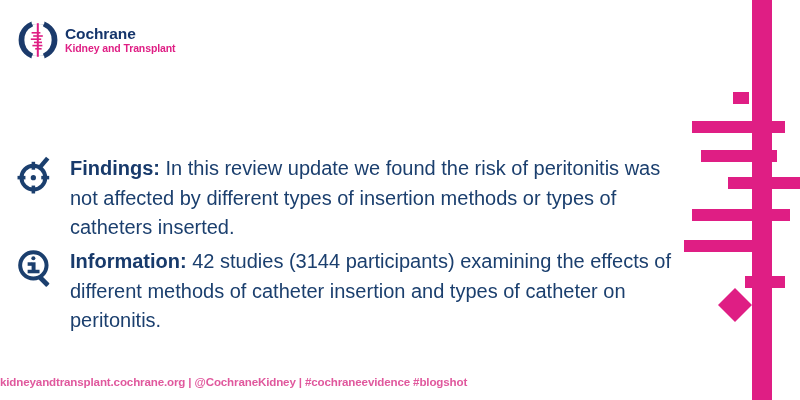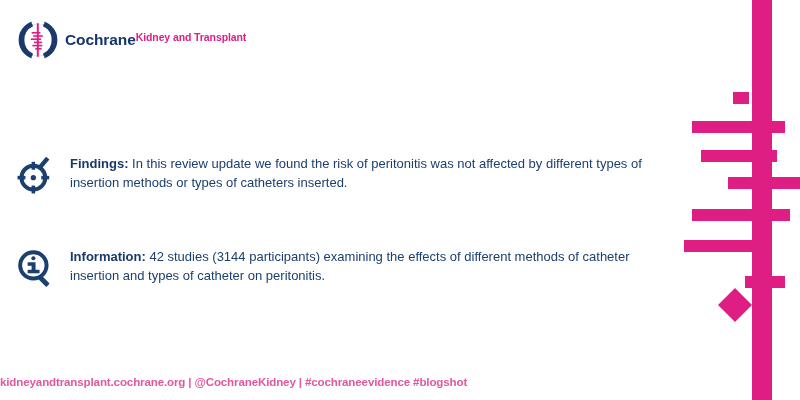--- a/index.html
+++ b/index.html
@@ -65,21 +65,21 @@
     align-items: center;
     gap: 7px;
   }
   #logo-mark {
     width: 40px;
     height: 40px;
     flex: 0 0 40px;
   }
   #logo-wordmark {
     display: flex;
-    flex-direction: row;
+    flex-direction: column;
     justify-content: center;
     line-height: 1.08;
   }
   #logo-name {
     font-size: 15.5px;
     font-weight: bold;
     color: #15356B;
     letter-spacing: -0.1px;
   }
   #logo-sub {
@@ -113,21 +113,21 @@
   #row-findings { top: 152px; }
   #row-information { top: 245px; }
 
   .row-icon {
     flex: 0 0 44px;
     width: 44px;
     height: 44px;
     margin-top: 1px;
   }
   .row-text {
-    font-size: 13px;
+    font-size: 20px;
     line-height: 1.48;
     color: #1B3F6E;
     padding-top: 2px;
   }
   .row-text b {
     font-weight: bold;
     color: #183A6B;
   }
 
   

